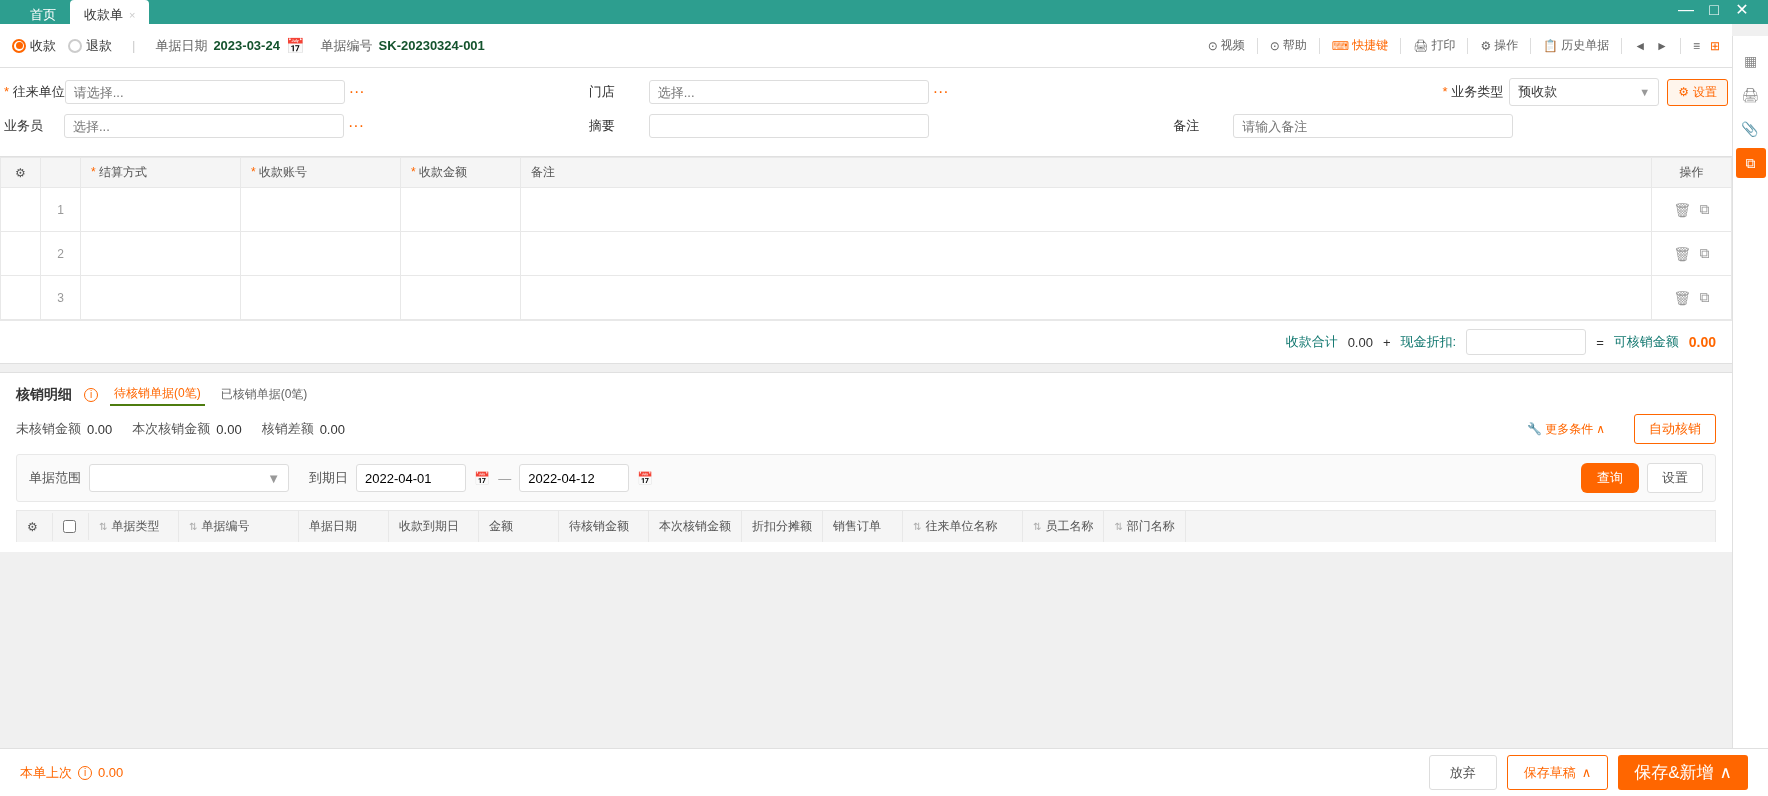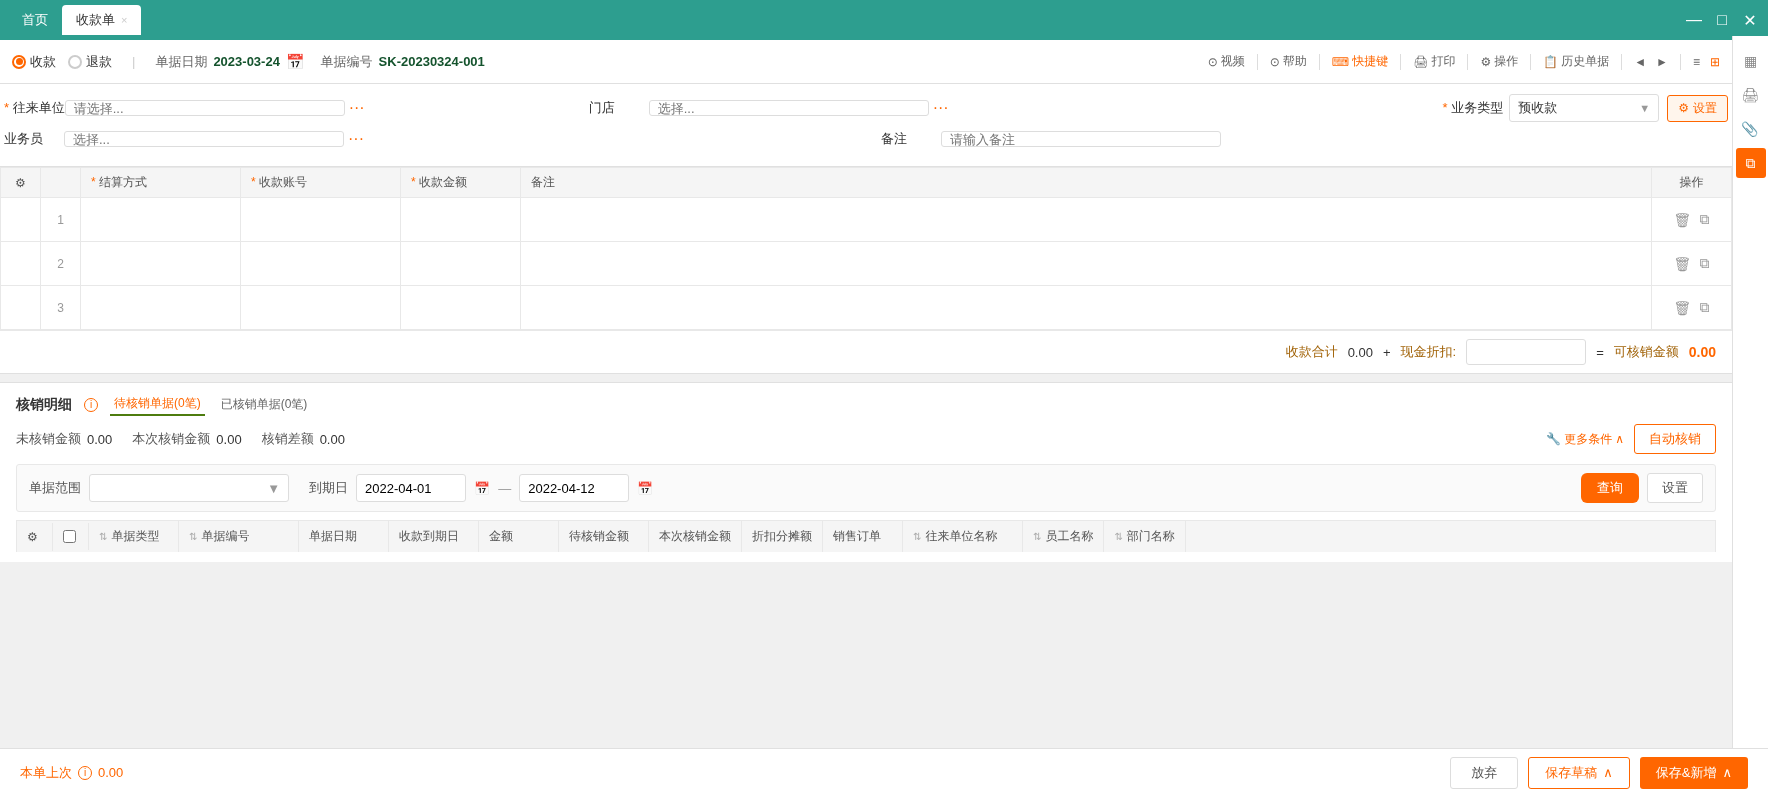--- a/index.html
+++ b/index.html
@@ -1,23 +1,23 @@
 <!DOCTYPE html>
 <html><head>
   <meta charset="utf-8">
   <style>
     * { box-sizing: border-box; margin: 0; padding: 0; }
     body { font-family: 'Microsoft YaHei', Arial, sans-serif; font-size: 13px; background: #f0f0f0; color: #333; width: 1768px; height: 796px; overflow: hidden; }
 
     
     .tab-bar {
-      display: flex; align-items: center;
+      display: flex; align-items: flex-start;
       background: #2d9e8f;
-      height: 40px;
-      padding: 0 8px;
+      height: 24px;
+      padding: 0 16px;
     }
     .tab-item {
       display: flex; align-items: center;
       padding: 6px 14px;
       cursor: pointer;
       color: #fff;
       font-size: 13px;
       border-radius: 4px 4px 0 0;
       height: 30px;
     }
@@ -74,21 +74,21 @@
     .form-area {
       background: #fff;
       padding: 10px 4px;
       border-bottom: 1px solid #e0e0e0;
     }
     .form-row { display: flex; align-items: center; gap: 0; margin-bottom: 8px; }
     .form-field { display: flex; align-items: center; flex: 1; }
     .form-label { color: #333; min-width: 60px; font-size: 13px; white-space: nowrap; }
     .form-label.required::before { content: '* '; color: #f60; }
     .form-input {
-      flex: 1; height: 16px; border: 1px solid #ddd; border-radius: 3px;
+      flex: 1; height: 24px; border: 1px solid #ddd; border-radius: 3px;
       padding: 0 8px; font-size: 13px; color: #999; background: #fff;
       outline: none;
     }
     .more-btn { color: #f60; cursor: pointer; margin-left: 4px; font-size: 16px; line-height: 1; }
     .form-select {
       display: flex; align-items: center;
       border: 1px solid #ddd; border-radius: 3px;
       height: 28px; padding: 0 8px;
       background: #fff; cursor: pointer; min-width: 120px;
       font-size: 13px; color: #333;
@@ -124,21 +124,21 @@
     .action-icon { color: #999; cursor: pointer; font-size: 14px; }
 
     
     .summary-row {
       display: flex; align-items: center; justify-content: flex-end;
       padding: 8px 16px; background: #fff;
       border-top: 1px solid #e8e8e8;
       border-bottom: 1px solid #e0e0e0;
       font-size: 13px; gap: 10px;
     }
-    .summary-label { color: #a16207; }
+    .summary-label { color: #0f766e; }
     .summary-value { color: #333; font-weight: 500; }
     .summary-orange { color: #f60; font-weight: bold; font-size: 14px; }
     .summary-input {
       width: 120px; height: 26px; border: 1px solid #ddd; border-radius: 3px;
       padding: 0 6px; font-size: 13px; text-align: right;
     }
 
     
     .verify-section {
       background: #fff;
@@ -153,21 +153,21 @@
     }
     .verify-tab.active { color: #f60; border-bottom: 2px solid #4d7c0f; }
     .verify-tab.inactive { color: #666; }
     .verify-info-row { display: flex; align-items: center; gap: 20px; font-size: 13px; margin-bottom: 10px; }
     .verify-info-item { display: flex; align-items: center; gap: 6px; color: #555; }
     .verify-info-val { color: #333; }
     .verify-info-right { margin-left: auto; display: flex; gap: 10px; align-items: center; }
     .more-conditions { color: #f60; font-size: 12px; cursor: pointer; display: flex; align-items: center; gap: 3px; }
     .auto-btn {
       background: #fff; border: 1px solid #f60; color: #f60;
-      padding: 5px 14px; border-radius: 3px; cursor: pointer; font-size: 13px;
+      padding: 5px 14px; border-radius: 3px; cursor: pointer; font-size: 13px; margin-left: 19px;
     }
 
     
     .filter-row {
       background: #fafafa; border: 1px solid #e8e8e8; border-radius: 3px;
       padding: 8px 12px; margin-bottom: 8px;
       display: flex; align-items: center; gap: 20px;
     }
     .filter-field { display: flex; align-items: center; gap: 8px; }
     .filter-label { color: #555; font-size: 13px; }
@@ -219,21 +219,21 @@
       background: #fff; border: 1px solid #ddd; color: #555;
       padding: 6px 20px; border-radius: 3px; cursor: pointer; font-size: 13px;
     }
     .btn-save-draft {
       background: #fff; border: 1px solid #f60; color: #f60;
       padding: 6px 16px; border-radius: 3px; cursor: pointer; font-size: 13px;
       display: flex; align-items: center; gap: 6px;
     }
     .btn-save-new {
       background: #f60; border: none; color: #fff;
-      padding: 6px 16px; border-radius: 3px; cursor: pointer; font-size: 13px;
+      padding: 6px 16px; border-radius: 3px; cursor: pointer; font-size: 17px;
       display: flex; align-items: center; gap: 6px;
     }
 
     
     .right-sidebar {
       position: fixed; right: 0; top: 36px; bottom: 0;
       width: 36px; background: #fff; border-left: 1px solid #e0e0e0;
       display: flex; flex-direction: column; align-items: center;
       padding-top: 10px; gap: 4px;
     }
@@ -351,20 +351,24 @@
       </div>
     </div>
     <div class="form-row">
 
       <div class="form-field" style="flex:2;">
         <span class="form-label">业务员</span>
         <input class="form-input" type="text" style="max-width: 280px;" placeholder="选择...">
         <span class="more-btn">···</span>
       </div>
 
+      <div class="form-field" style="flex:2; margin-left:30px;">
+        <span class="form-label">摘要</span>
+        <input class="form-input" type="text" style="max-width: 280px;">
+      </div>
 
       <div class="form-field" style="flex:2; margin-left:30px;">
         <span class="form-label">备注</span>
         <input class="form-input" type="text" style="max-width: 280px;" placeholder="请输入备注">
       </div>
     </div>
   </div>
 
   <div class="table-section">
     <table>

